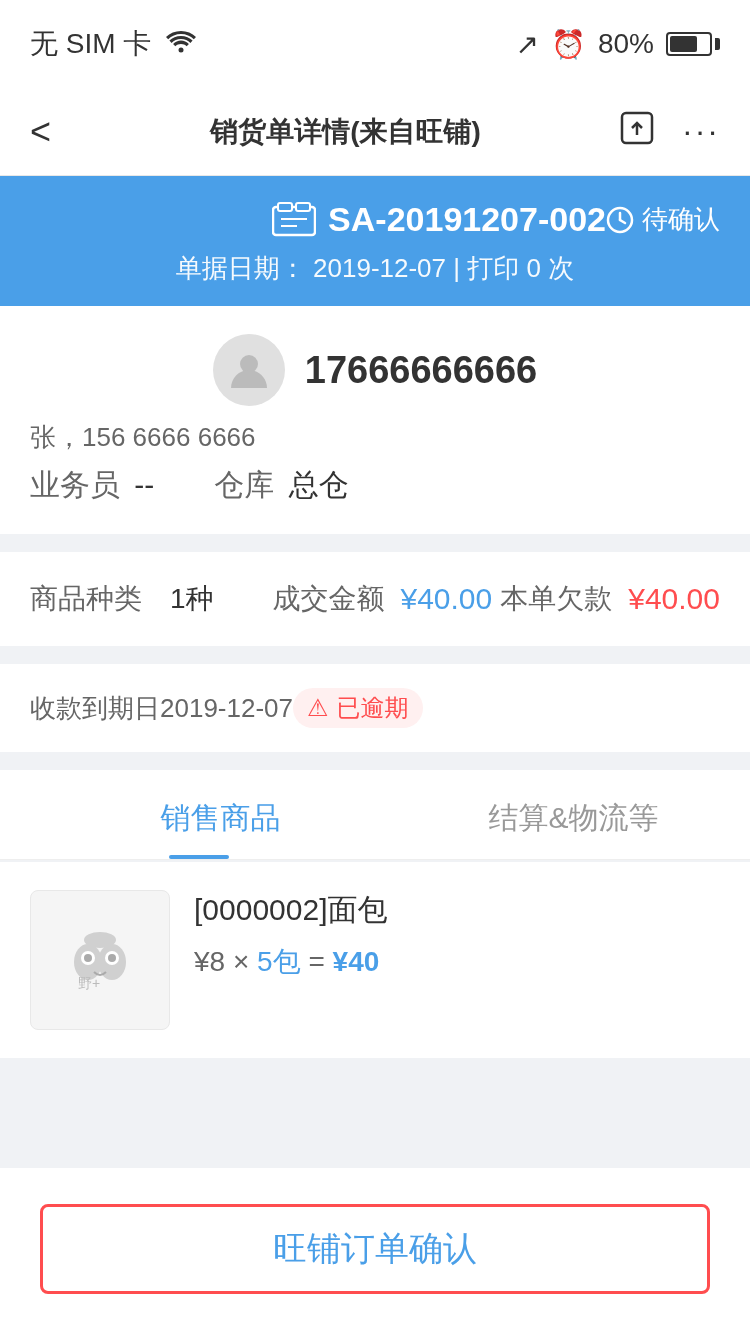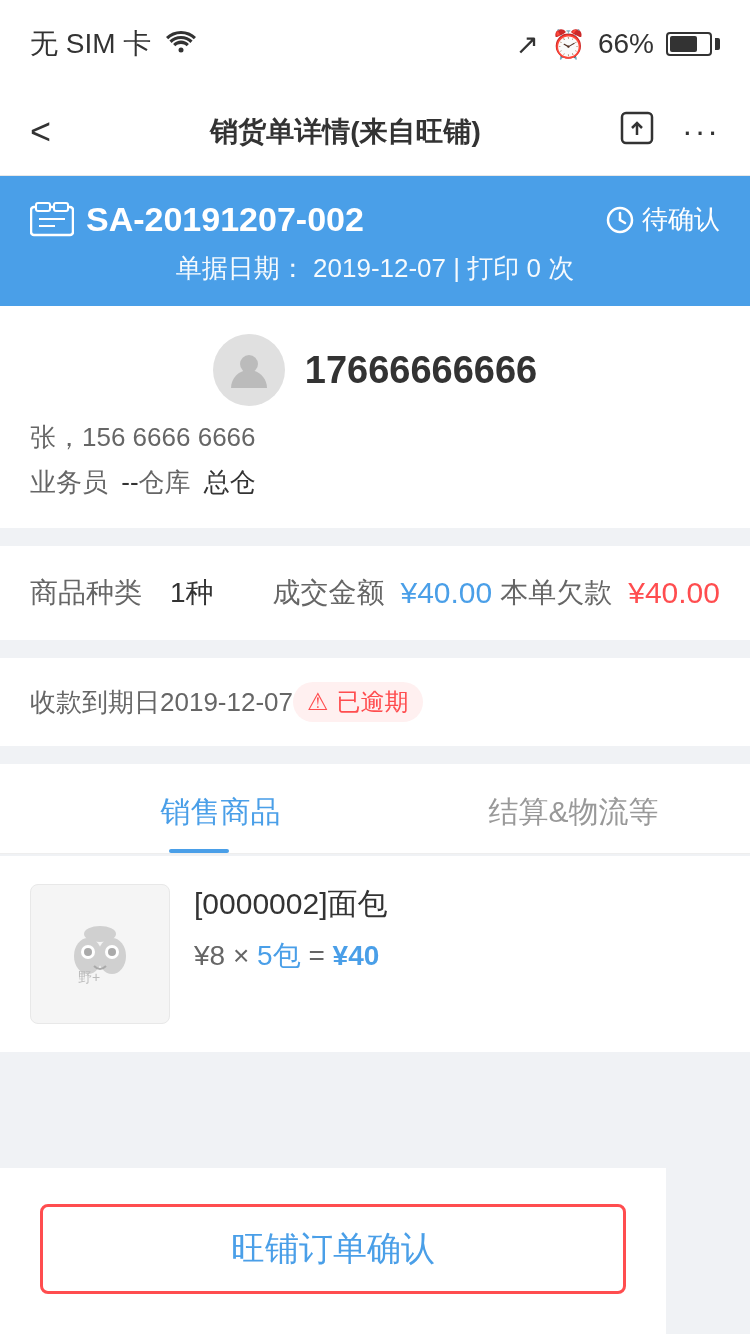--- a/index.html
+++ b/index.html
@@ -69,21 +69,21 @@
       gap: 28px;
     }
 
     
     .order-header {
       background: #4a9fe8;
       padding: 24px 30px 20px;
     }
     .order-header-top {
       display: flex;
-      justify-content: space-between;
+      justify-content: flex-end;
       align-items: center;
       margin-bottom: 12px;
     }
     .order-number {
       display: flex;
       align-items: center;
       gap: 12px;
       color: #fff;
       font-size: 34px;
       font-weight: 700;
@@ -135,21 +135,22 @@
       font-weight: 600;
       color: #333;
     }
     .customer-info {
       font-size: 26px;
       color: #666;
       margin-bottom: 10px;
     }
     .customer-meta {
       display: flex;
-      font-size: 26px;
+      gap: 60px;
+      font-size: 30px;
       color: #666;
     }
     .meta-item span.label { color: #666; }
     .meta-item span.value { color: #333; margin-left: 6px; }
 
     
     .divider {
       height: 16px;
       background: #f0f2f5;
     }
@@ -276,21 +277,21 @@
     .bottom-space {
       min-height: 200px;
       background: #f0f2f5;
     }
 
     
     .confirm-btn-wrap {
       position: fixed;
       bottom: 0;
       left: 0;
-      width: 666px;
+      width: 750px;
       background: #fff;
       padding: 36px 40px 40px;
     }
     .confirm-btn {
       width: 100%;
       height: 90px;
       border: 3px solid #ff4d4f;
       border-radius: 8px;
       background: #fff;
       color: #4a9fe8;
@@ -313,21 +314,21 @@
         <path d="M16 6C21 6 25.5 8 28.8 11.3L31 9C27.1 5.1 21.8 3 16 3S4.9 5.1 1 9l2.2 2.3C6.5 8 11 6 16 6z" fill="#333"></path>
         <path d="M16 11c3.7 0 7 1.5 9.4 3.9l2.2-2.3C24.8 9.7 20.6 8 16 8s-8.8 1.7-11.6 4.6l2.2 2.3C8.9 12.5 12.3 11 16 11z" fill="#333"></path>
         <path d="M16 16c2.2 0 4.2.9 5.7 2.3l2.2-2.3C21.7 13.8 19 12.5 16 12.5s-5.7 1.3-7.9 3.5l2.2 2.3C11.8 16.9 13.8 16 16 16z" fill="#333"></path>
         <circle cx="16" cy="22" r="2.5" fill="#333"></circle>
       </svg>
     </span>
   </div>
   <div class="status-right">
     <span>↗</span>
     <span>⏰</span>
-    <span>66%</span>
+    <span>80%</span>
     <div class="battery-icon">
       <div class="battery-body">
           <div class="battery-fill"></div>
         </div>
       <div class="battery-tip"></div>
     </div>
   </div>
 </div>
 
 <div class="nav-bar">

